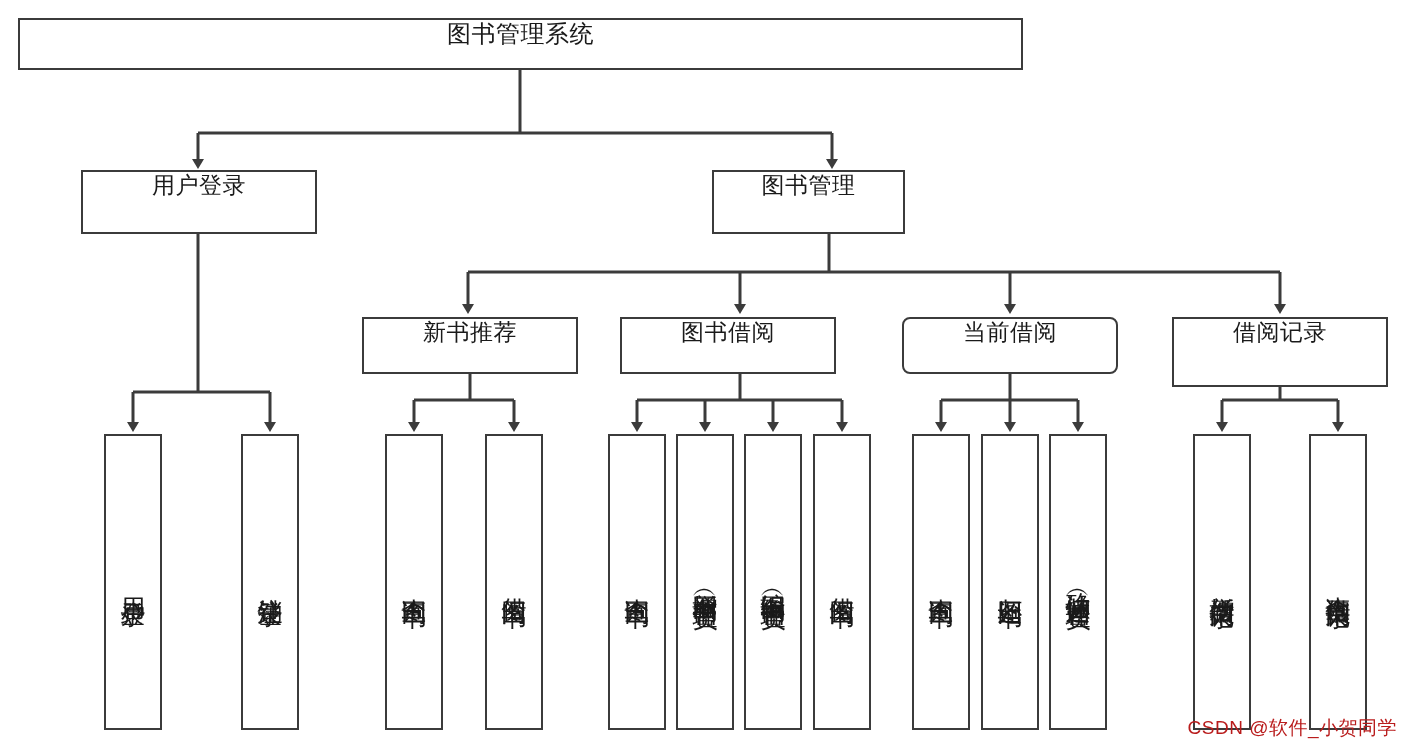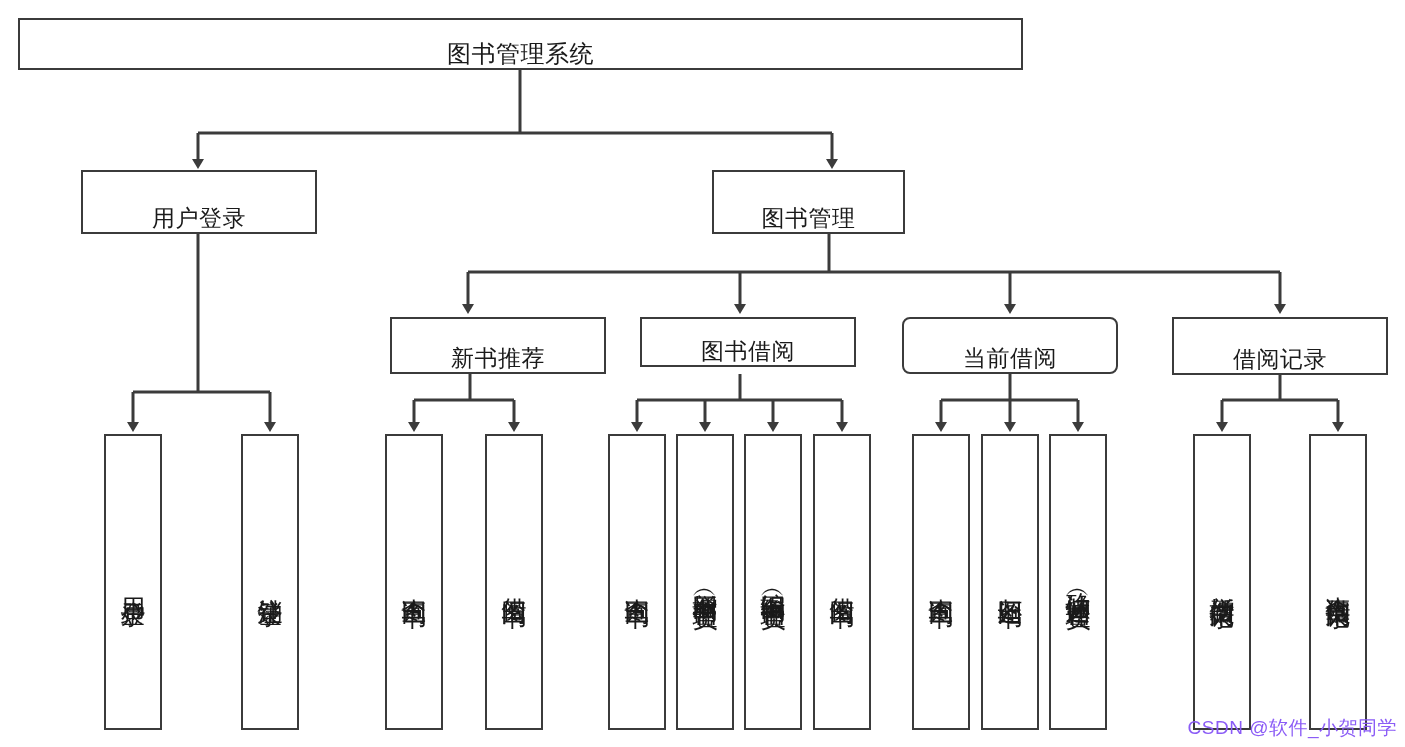--- a/index.html
+++ b/index.html
@@ -22,21 +22,21 @@
     width: 1405px;
     height: 747px;
     pointer-events: none;
   }
   .node {
     position: absolute;
     box-sizing: border-box;
     background: #ffffff;
     border: 2px solid #3b3b3b;
     display: flex;
-    align-items: flex-end;
+    align-items: flex-start;
     justify-content: center;
     color: #1a1a1a;
     z-index: 2;
   }
   .node .lbl {
     display: block;
     text-align: center;
     line-height: 1.18;
     white-space: pre;
   }
@@ -60,21 +60,21 @@
     font-size: 25px;
     line-height: 1.0;
     letter-spacing: 2px;
     white-space: nowrap;
   }
   .watermark {
     position: absolute;
     right: 8px;
     bottom: 6px;
     font-size: 19px;
-    color: #8b5cf6;
+    color: #b91c1c;
     letter-spacing: 0.5px;
     z-index: 3;
     white-space: nowrap;
   }
 </style>
 </head>
 <body>
 
 <div id="canvas">
 
@@ -133,30 +133,30 @@
     <span class="lbl">图书管理系统</span>
   </div>
 
   <div class="node horiz" style="left:81px; top:170px; width:236px; height:64px;">
     <span class="lbl">用户登录</span>
   </div>
   <div class="node horiz" style="left:712px; top:170px; width:193px; height:64px;">
     <span class="lbl">图书管理</span>
   </div>
 
-  <div class="node horiz" style="left:362px; top:317px; width:216px; height:57px;margin-left:28px;">
+  <div class="node horiz" style="left:362px; top:317px; width:216px; height:57px;">
     <span class="lbl">新书推荐</span>
   </div>
-  <div class="node horiz" style="left:640px; top:317px; width:216px; height:50px;">
+  <div class="node horiz" style="left:620px; top:317px; width:216px; height:57px;">
     <span class="lbl">图书借阅</span>
   </div>
   <div class="node horiz" style="left:902px; top:317px; width:216px; height:57px;border-radius:8px;">
     <span class="lbl">当前借阅</span>
   </div>
-  <div class="node horiz" style="left:1172px; top:317px; width:216px; height:58px;">
+  <div class="node horiz" style="left:1172px; top:317px; width:216px; height:70px;">
     <span class="lbl">借阅记录</span>
   </div>
 
   <div class="node vert" style="left:104px; top:434px; width:58px; height:296px;">
     <span class="lbl">用户登录</span>
   </div>
   <div class="node vert" style="left:241px; top:434px; width:58px; height:296px;">
     <span class="lbl">注销登录</span>
   </div>
 

